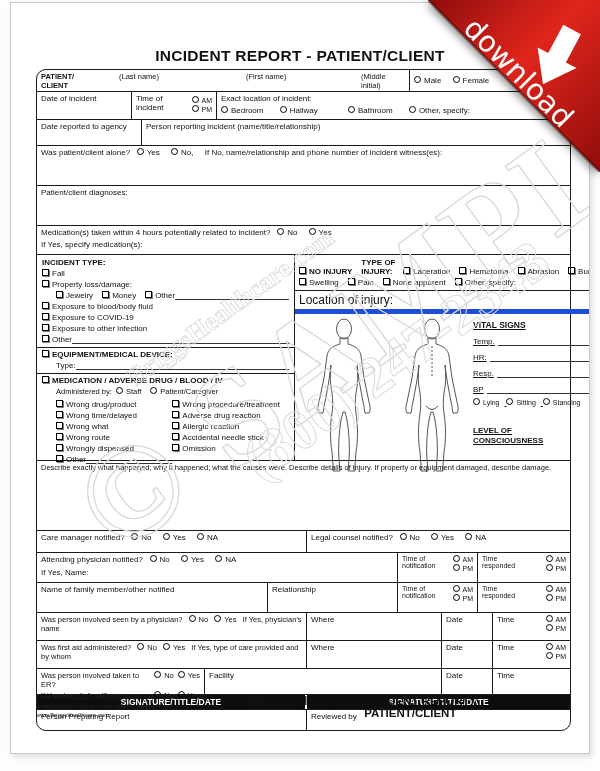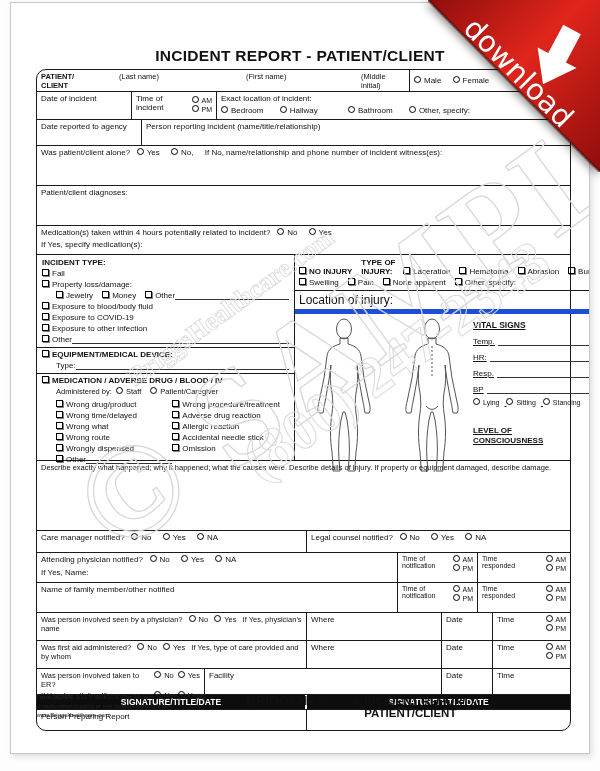--- a/index.html
+++ b/index.html
@@ -312,20 +312,21 @@
         <span style="width:46px">Time responded</span>
         <span class="stack">
             <span class="rd">AM</span>
             <span class="rd">PM</span>
           </span>
       </div>
     </div>
 
     <div class="row" style="height:30px">
       <div class="cell fx"><span>Name of family member/other notified</span></div>
+      <div class="cell" style="width:130px"><span>Relationship</span></div>
       <div class="cell between tiny" style="width:80px">
         <span style="width:46px">Time of notification</span>
         <span class="stack">
             <span class="rd">AM</span>
             <span class="rd">PM</span>
           </span>
       </div>
       <div class="cell last between tiny" style="width:92px">
         <span style="width:46px">Time responded</span>
         <span class="stack">
@@ -387,20 +388,21 @@
       <div class="cell last" style="width:77px"><span>Time</span></div>
     </div>
 
     <div class="sigbars">
       <div class="bar" style="width:270px">SIGNATURE/TITLE/DATE</div>
       <div class="bar fx">SIGNATURE/TITLE/DATE</div>
     </div>
 
     <div class="row" style="height:20px">
       <div class="cell" style="width:270px"><span>Person Preparing Report</span></div>
+      <div class="cell last fx"><span>Reviewed by</span></div>
     </div>
 
   </div>
 
   <div class="footer">
     <div class="foot-left">
       <div>
         <span class="b">Form 3625PE</span>
         <span>1/21</span>
         <span>© BRIGGS, Des Moines, IA  (800) 247-2343</span>

